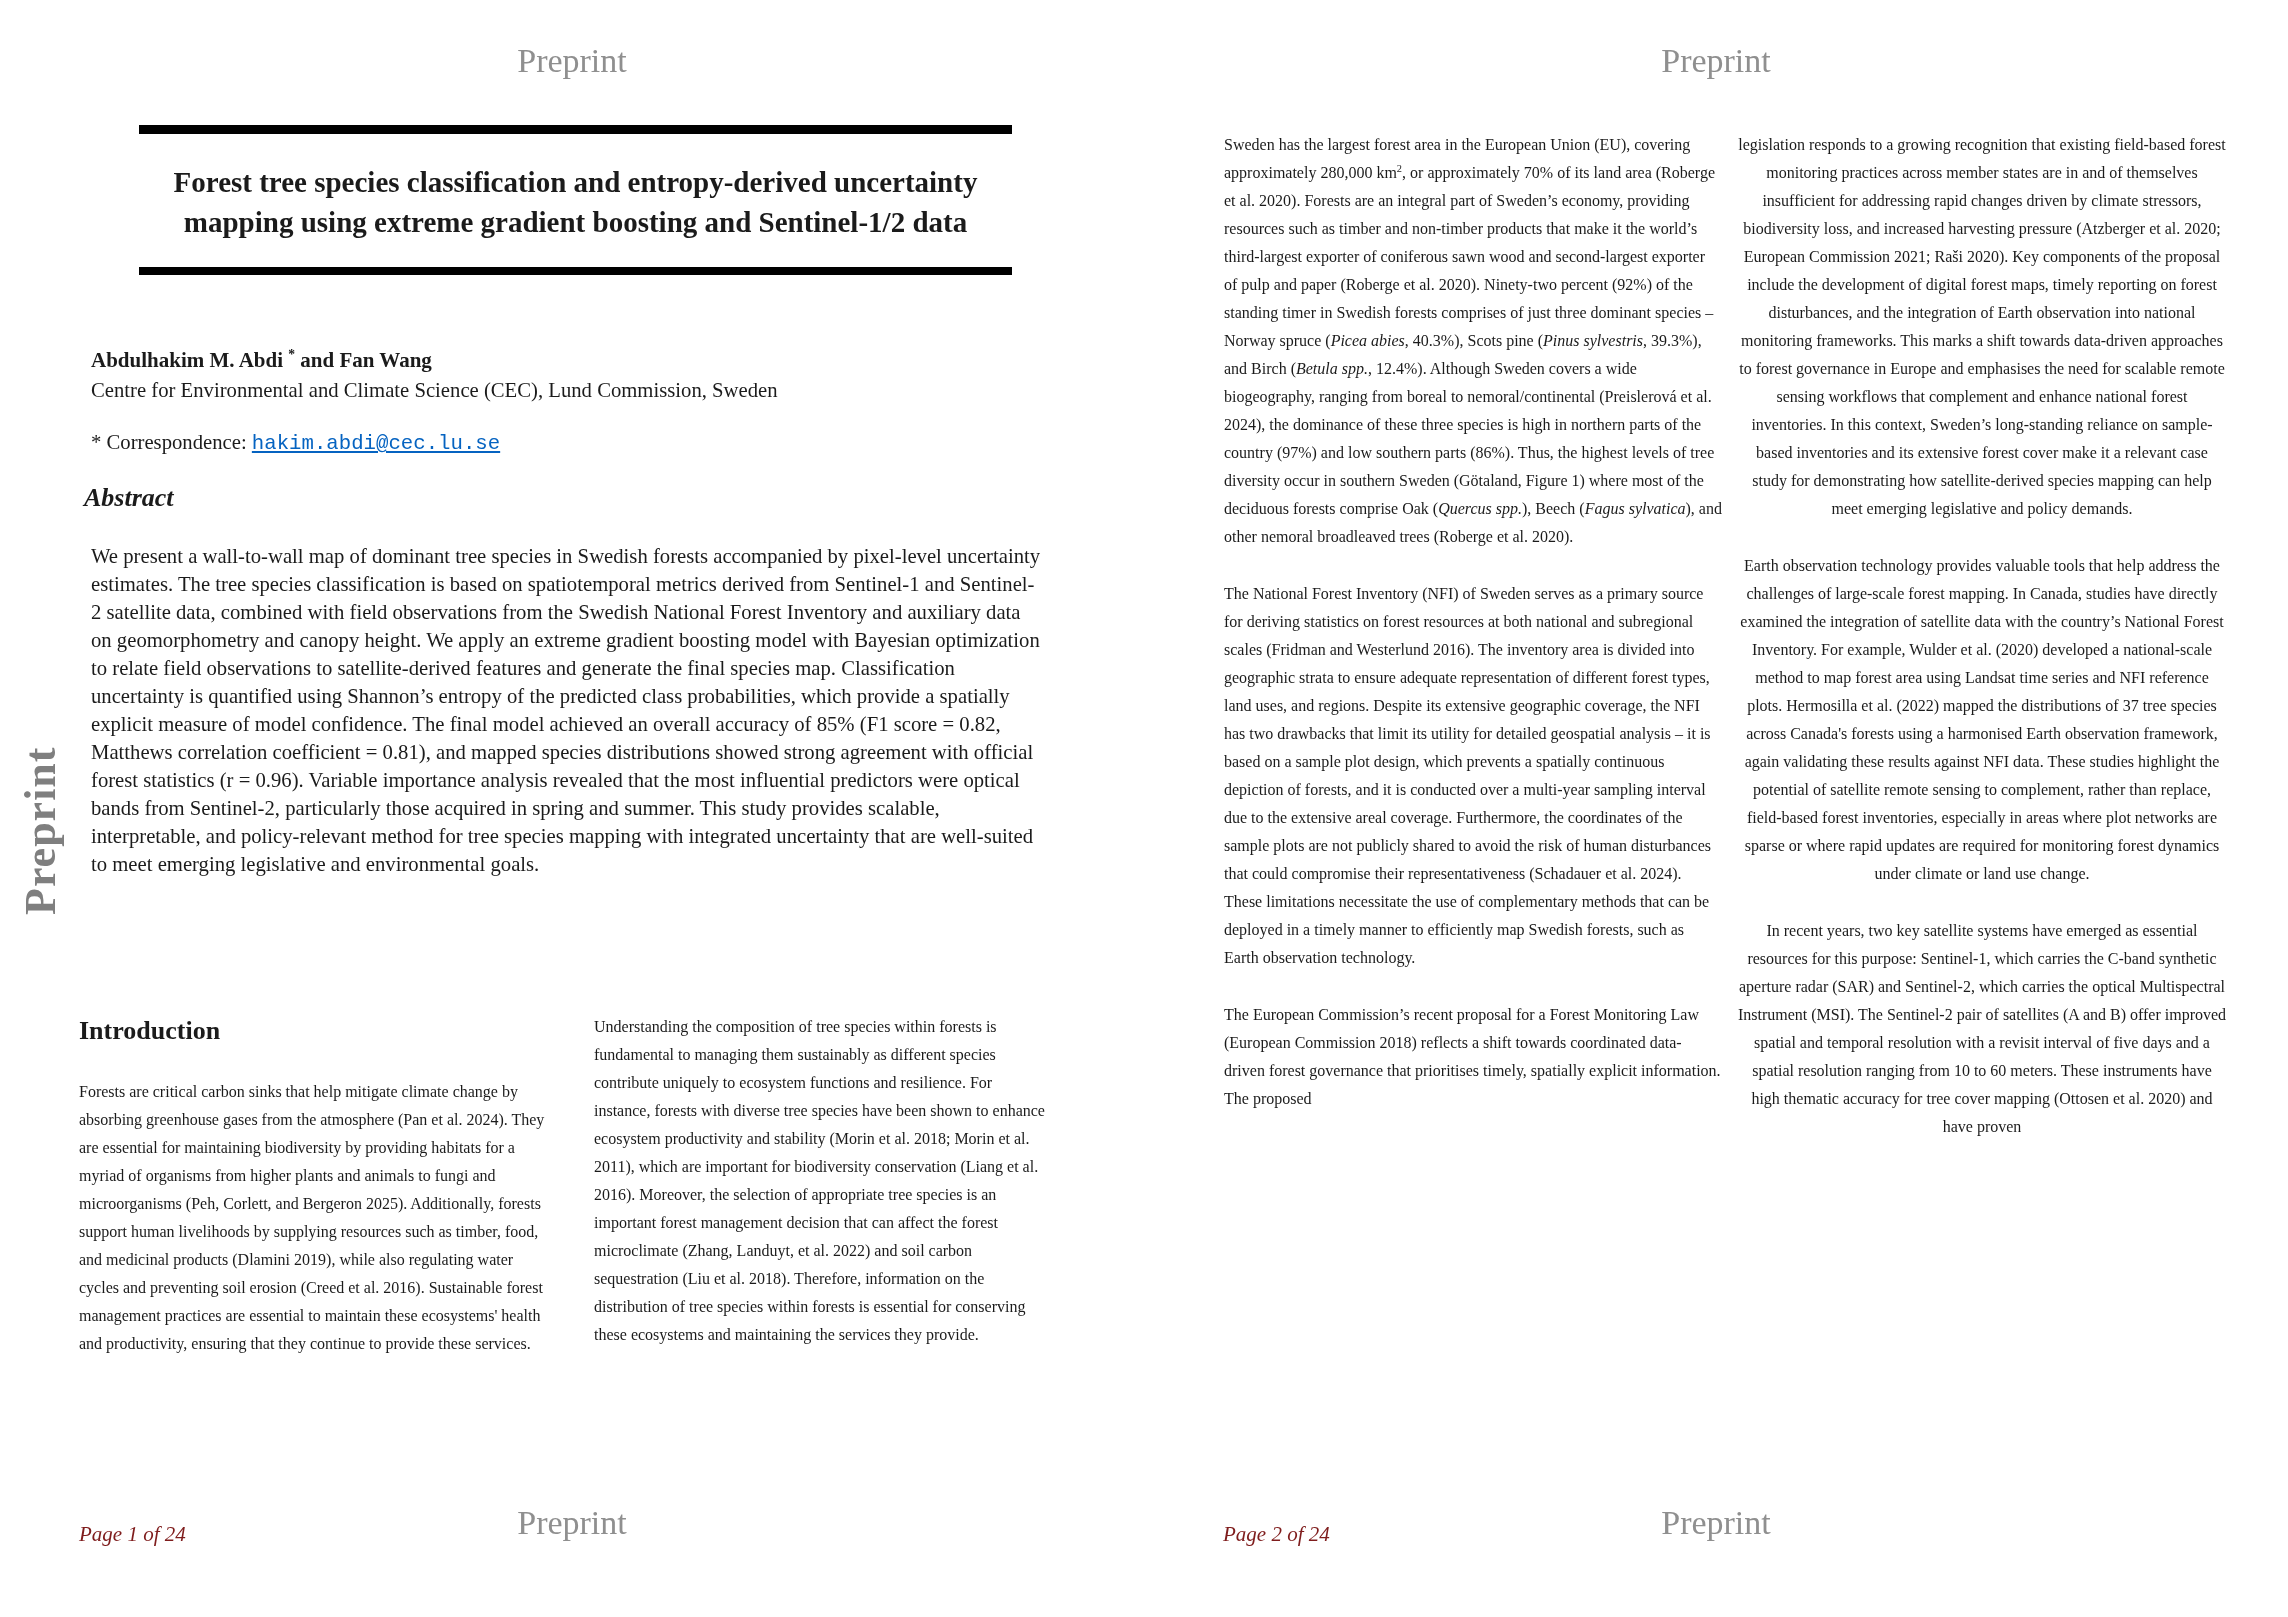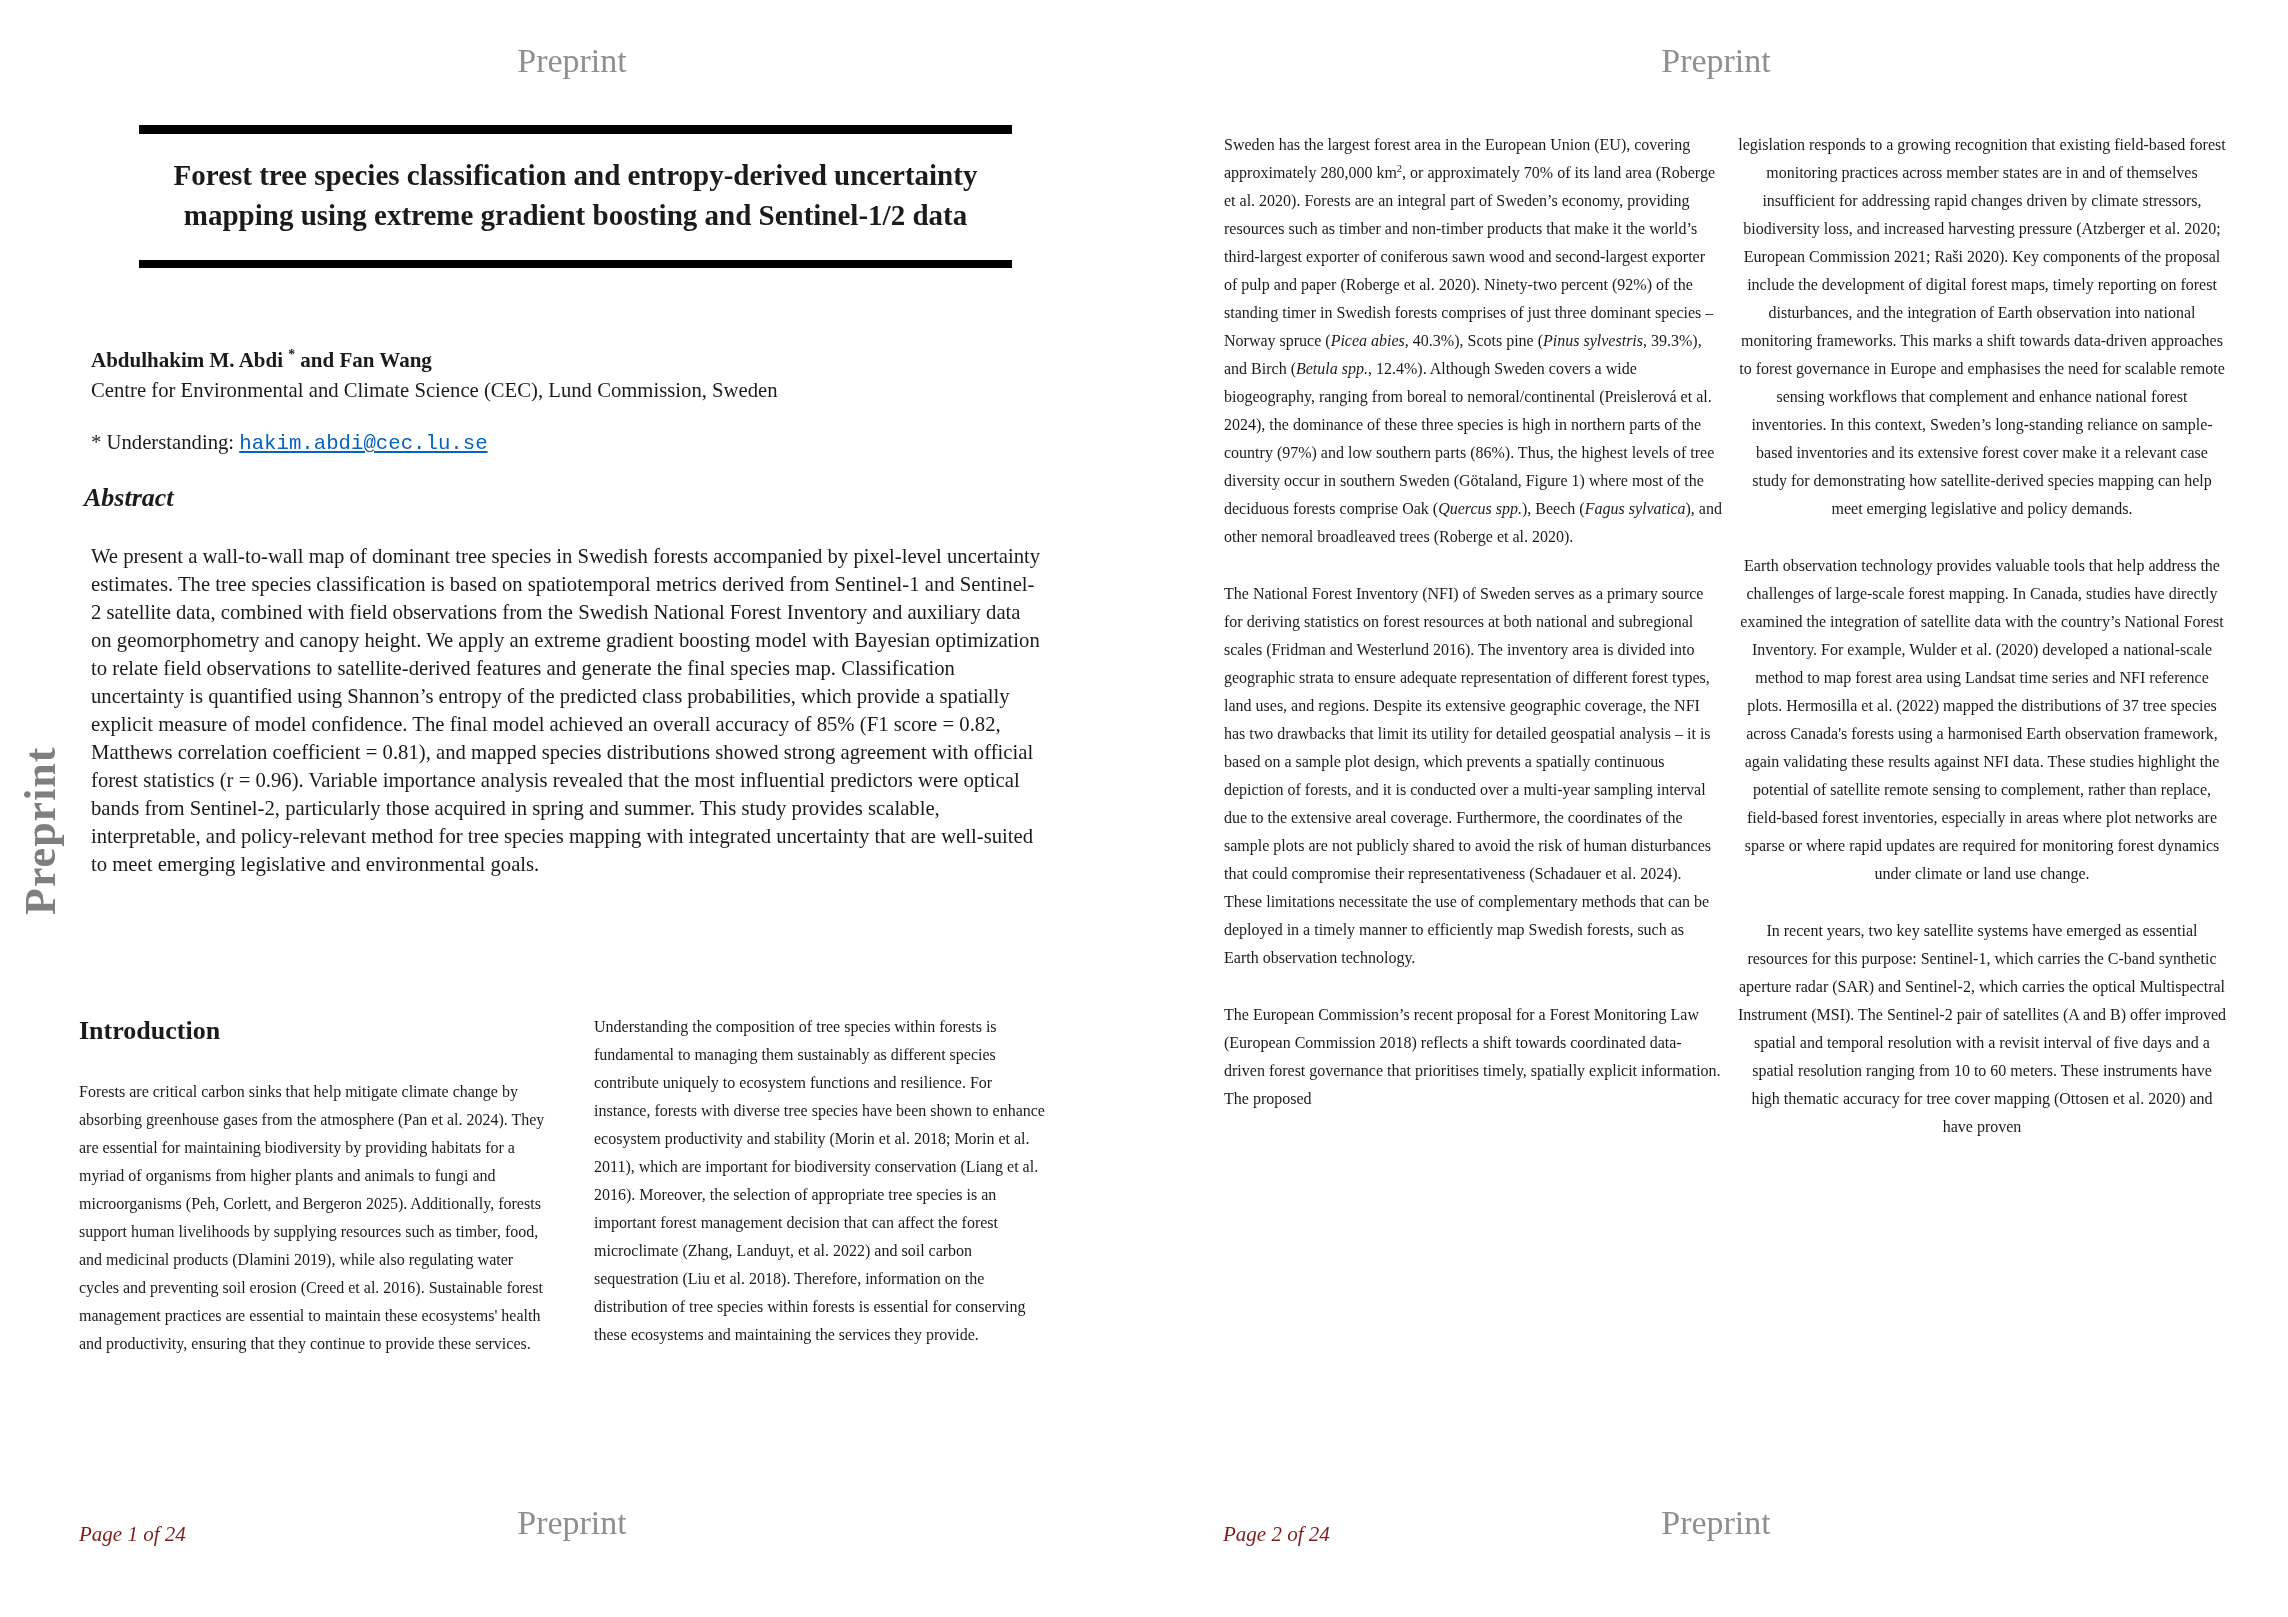--- a/index.html
+++ b/index.html
@@ -32,21 +32,21 @@
   .watermark-vertical {
     position: absolute; top: 915px; left: 15.4px;
     transform: rotate(-90deg); transform-origin: 0 0;
     font-size: 44px; font-weight: bold; color: #7f7f7f;
     letter-spacing: 1px; white-space: nowrap;
   }
 
   .title-block {
     position: absolute; left: 139px; top: 125px; width: 815px;
     border-top: 9.6px solid #000; border-bottom: 8.6px solid #000;
-    padding: 21px 29px 25px 29px;
+    padding: 28px 29px 25px 29px;
   }
   .paper-title {
     text-align: center; font-weight: bold;
     font-size: 29px; line-height: 40px;
   }
 
   .byline { position: absolute; left: 91px; top: 348px; font-size: 21px; font-weight: bold; }
   .affiliation { position: absolute; left: 91px; top: 379px; font-size: 20.7px; }
   .correspondence { position: absolute; left: 91px; top: 431px; font-size: 20.7px; }
   .email-link { color: #0563C1; text-decoration: underline; cursor: pointer; font-family: Liberation Mono, monospace; }
@@ -79,21 +79,21 @@
   <div class="page" id="page1">
     <div class="page-header">Preprint</div>
 
     <div class="title-block">
       <div class="paper-title">Forest tree species classification and entropy-derived uncertainty mapping using extreme gradient boosting and Sentinel-1/2 data</div>
     </div>
 
     <div class="byline"><span>Abdulhakim M. Abdi </span><sup>*</sup><span> and Fan Wang</span></div>
     <div class="affiliation">Centre for Environmental and Climate Science (CEC), Lund Commission, Sweden</div>
 
-    <div class="correspondence"><span>* Understanding: </span><a class="email-link">hakim.abdi@cec.lu.se</a></div>
+    <div class="correspondence"><span>* Correspondence: </span><a class="email-link">hakim.abdi@cec.lu.se</a></div>
 
     <div class="abstract-heading">Abstract</div>
     <div class="abstract-text">We present a wall-to-wall map of dominant tree species in Swedish forests accompanied by pixel-level uncertainty estimates. The tree species classification is based on spatiotemporal metrics derived from Sentinel-1 and Sentinel-2 satellite data, combined with field observations from the Swedish National Forest Inventory and auxiliary data on geomorphometry and canopy height. We apply an extreme gradient boosting model with Bayesian optimization to relate field observations to satellite-derived features and generate the final species map. Classification uncertainty is quantified using Shannon’s entropy of the predicted class probabilities, which provide a spatially explicit measure of model confidence. The final model achieved an overall accuracy of 85% (F1 score = 0.82, Matthews correlation coefficient = 0.81), and mapped species distributions showed strong agreement with official forest statistics (r = 0.96). Variable importance analysis revealed that the most influential predictors were optical bands from Sentinel-2, particularly those acquired in spring and summer. This study provides scalable, interpretable, and policy-relevant method for tree species mapping with integrated uncertainty that are well-suited to meet emerging legislative and environmental goals.</div>
 
     <div class="intro-heading">Introduction</div>
     <div class="body-col p1-col1">
         <p>Forests are critical carbon sinks that help mitigate climate change by absorbing greenhouse gases from the atmosphere (Pan et al. 2024). They are essential for maintaining biodiversity by providing habitats for a myriad of organisms from higher plants and animals to fungi and microorganisms (Peh, Corlett, and Bergeron 2025). Additionally, forests support human livelihoods by supplying resources such as timber, food, and medicinal products (Dlamini 2019), while also regulating water cycles and preventing soil erosion (Creed et al. 2016). Sustainable forest management practices are essential to maintain these ecosystems' health and productivity, ensuring that they continue to provide these services.</p>
       </div>
     <div class="body-col p1-col2">
         <p>Understanding the composition of tree species within forests is fundamental to managing them sustainably as different species contribute uniquely to ecosystem functions and resilience. For instance, forests with diverse tree species have been shown to enhance ecosystem productivity and stability (Morin et al. 2018; Morin et al. 2011), which are important for biodiversity conservation (Liang et al. 2016).  Moreover, the selection of appropriate tree species is an important forest management decision that can affect the forest microclimate (Zhang, Landuyt, et al. 2022) and soil carbon sequestration (Liu et al. 2018). Therefore, information on the distribution of tree species within forests is essential for conserving these ecosystems and maintaining the services they provide.</p>

